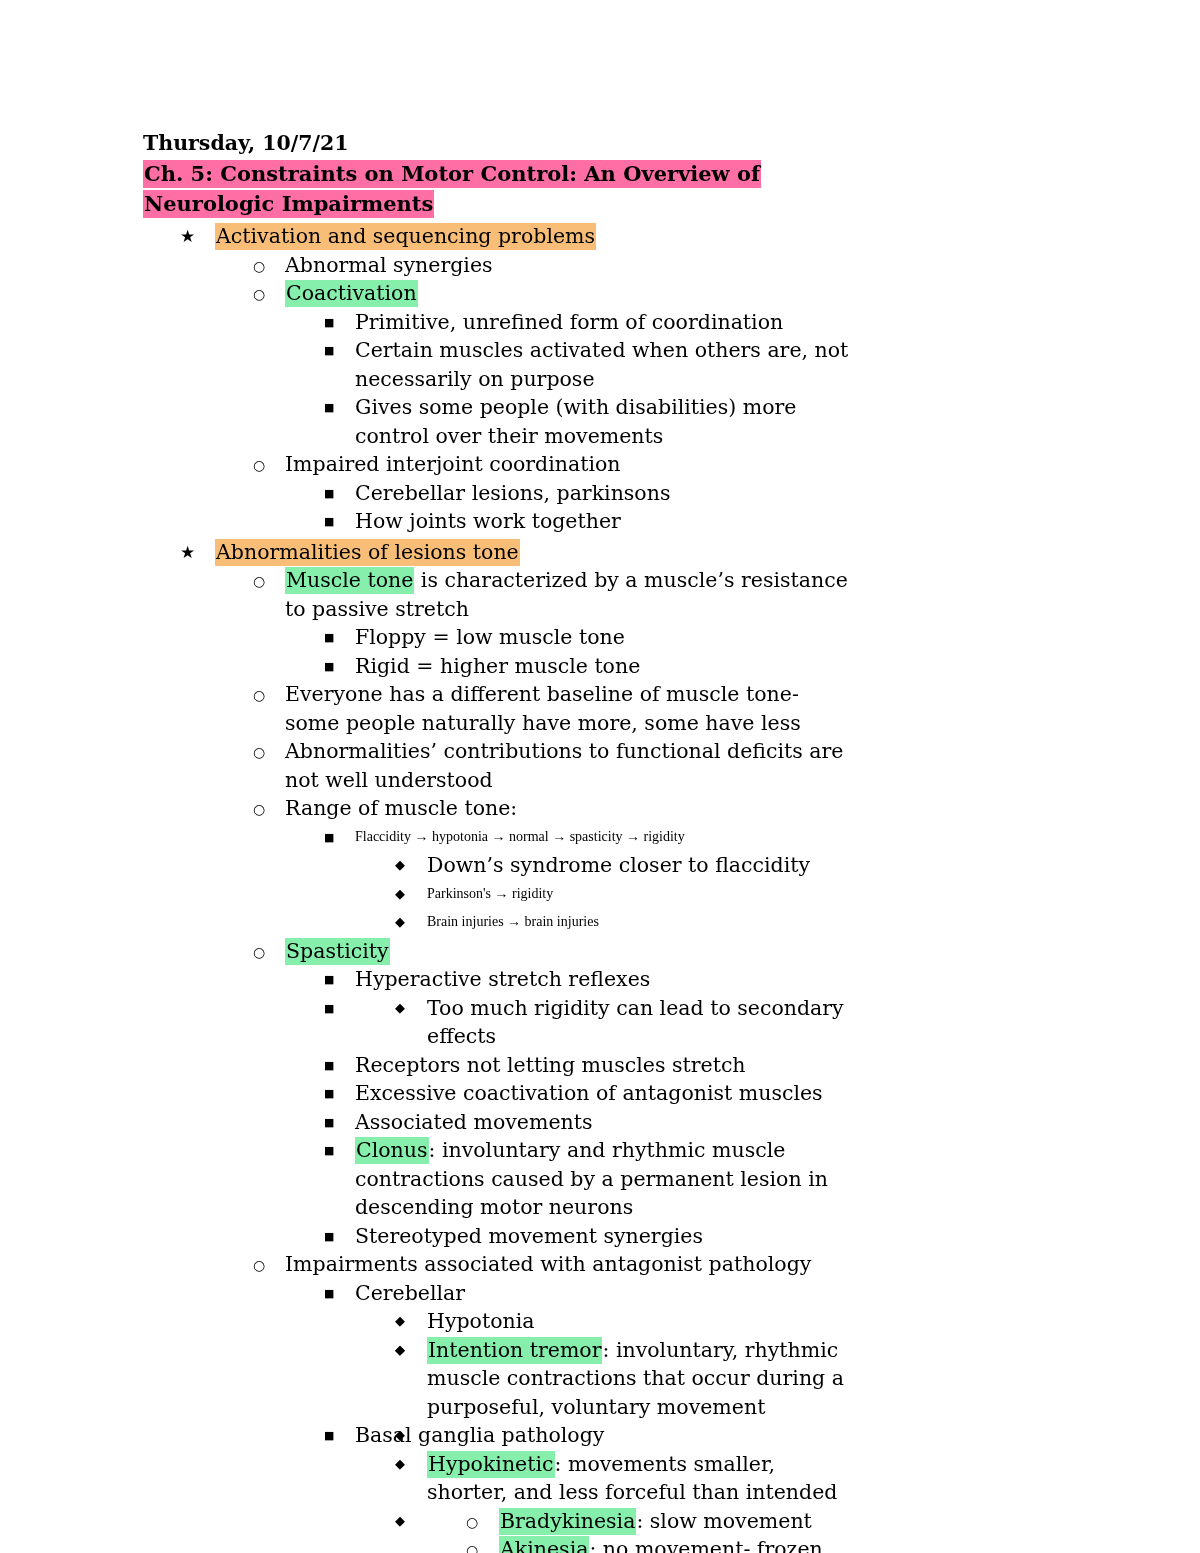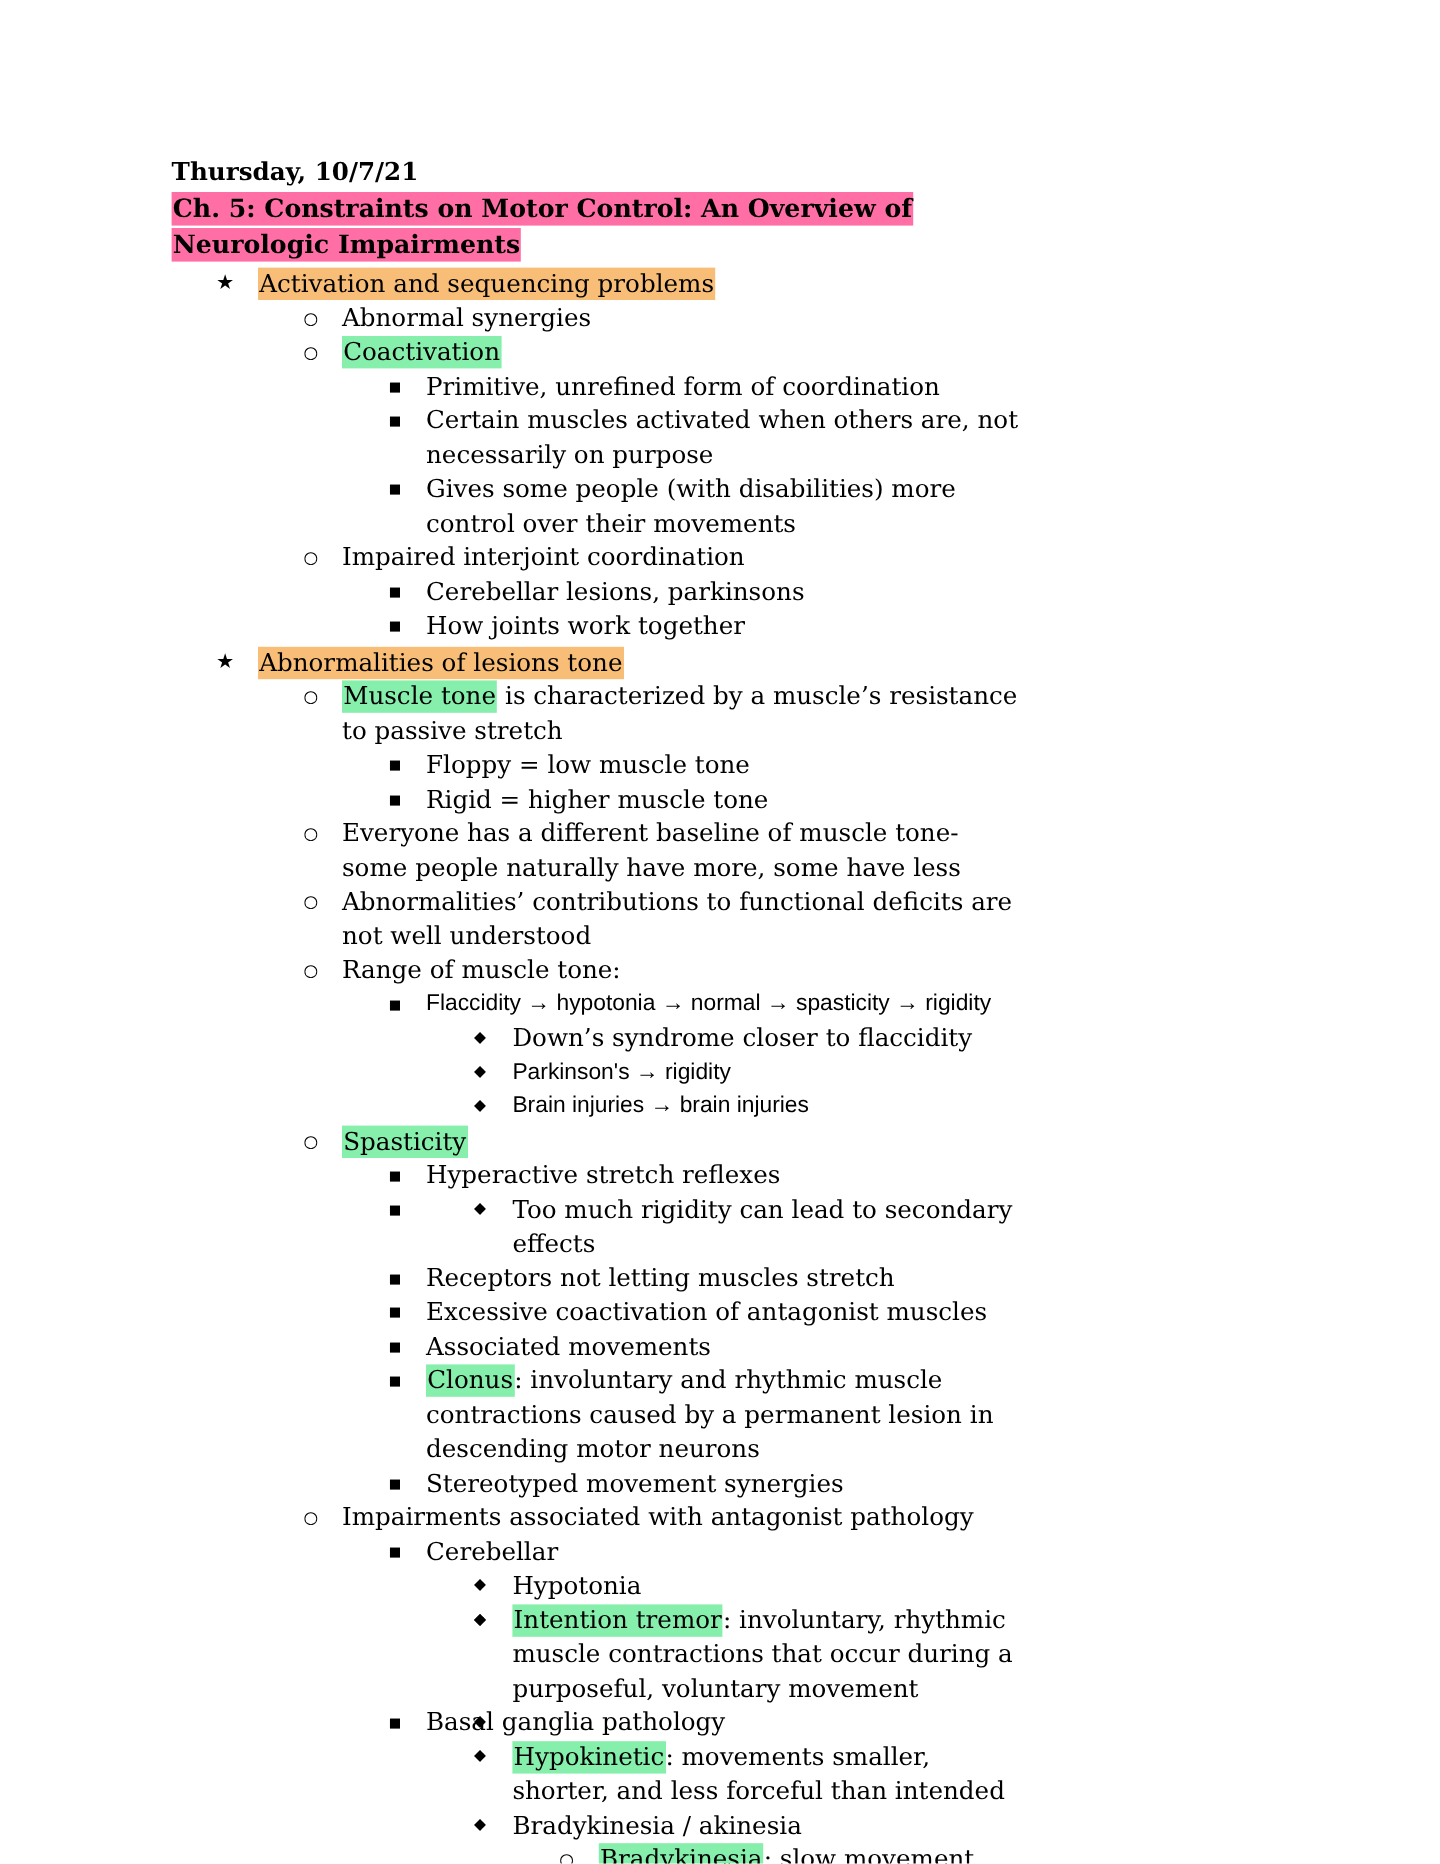--- a/index.html
+++ b/index.html
@@ -80,21 +80,21 @@
 
   .lvl4 { padding-left: 284px; }
   .lvl4 > .bullet { left: 252px; font-size: 13px; top: 0px; }
 
   .lvl5 { padding-left: 356px; }
   .lvl5 > .bullet { left: 323px; font-size: 14px; top: 1px; }
 
   
   .row.wrap .txt { display: block; }
 
-  .arrow { font-family: Liberation Sans, sans-serif; font-size: 19px; }
+  .arrow { font-family: Liberation Serif, serif; font-size: 14px; }
 </style>
 </head>
 <body>
 
 <div class="page">
 
   <div class="meta-line">Thursday, 10/7/21</div>
 
   <div class="title-line">
     <span class="hl hl-pink">Ch. 5: Constraints on Motor Control: An Overview of Neurologic Impairments</span>
@@ -257,21 +257,20 @@
   <div class="row lvl3">
     <span class="bullet">■</span>
     <span class="txt">Basal ganglia pathology</span>
   </div>
   <div class="row lvl4">
     <span class="bullet">◆</span>
     <span class="txt"><span class="hl hl-blue">Hypokinetic</span><span>: movements smaller, shorter, and less forceful than intended</span></span>
   </div>
   <div class="row lvl4">
     <span class="bullet">◆</span>
-    <span class="txt">Bradykinesia / akinesia</span>
   </div>
   <div class="row lvl5">
     <span class="bullet">○</span>
     <span class="txt"><span class="hl hl-blue">Bradykinesia</span><span>: slow movement</span></span>
   </div>
   <div class="row lvl5">
     <span class="bullet">○</span>
     <span class="txt"><span class="hl hl-blue">Akinesia</span><span>: no movement- frozen</span></span>
   </div>
 

